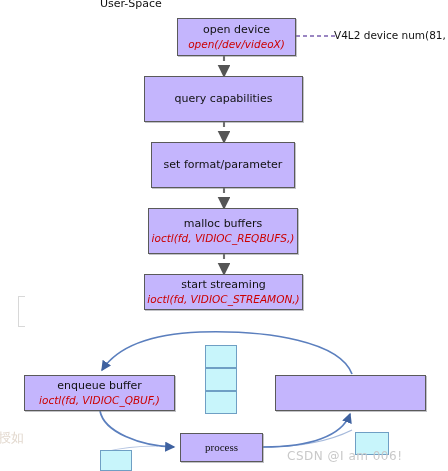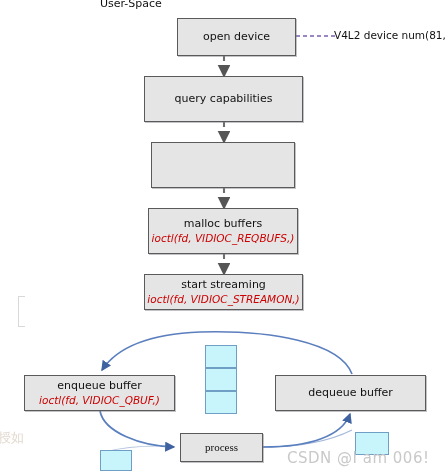--- a/index.html
+++ b/index.html
@@ -24,21 +24,21 @@
     position: absolute;
     left: 0; top: 0;
     width: 448px;
     height: 471px;
     pointer-events: none;
   }
   
   .fbox {
     position: absolute;
     box-sizing: border-box;
-    background: #e5e5e5;
+    background: #c4b5fd;
     border: 1px solid #5a5a5a;
     box-shadow: 1px 1px 0 rgba(120,120,130,0.45);
     display: flex;
     flex-direction: column;
     align-items: center;
     justify-content: center;
     text-align: center;
     line-height: 1.18;
   }
   .fbox .t1 {
@@ -78,21 +78,21 @@
   }
   .watermark-cn {
     position: absolute;
     font-size: 13px;
     color: #e3d9cf;
     white-space: nowrap;
     letter-spacing: 0px;
   }
   .watermark-csdn {
     position: absolute;
-    font-size: 15px;
+    font-size: 12px;
     color: #c9c9c9;
     white-space: nowrap;
     letter-spacing: 0.5px;
   }
   
   .gray-bracket {
     position: absolute;
     box-sizing: border-box;
     border: 1px solid #d8d8d8;
     border-right: none;
@@ -131,27 +131,29 @@
 
     <path d="M 263 447 C 300 447 330 441 352 430" stroke="#5b7fbe" stroke-width="1.3" fill="none" opacity="0.55"></path>
 
     <path d="M 104 452 C 120 448 140 446 158 446" stroke="#5b7fbe" stroke-width="1.2" fill="none" opacity="0.45"></path>
   </svg>
 
   <div class="plain-label" style="left:100px; top:-3px;">User-Space</div>
 
   <div class="fbox" style="left:177px; top:18px; width:119px; height:38px;">
     <span class="t1">open device</span>
+    <span class="t2">open(/dev/videoX)</span>
   </div>
 
   <div class="fbox" style="left:144px; top:76px; width:159px; height:46px;gap:28px;">
     <span class="t1">query capabilities</span>
   </div>
 
   <div class="fbox" style="left:151px; top:142px; width:144px; height:46px;">
+    <span class="t1">set format/parameter</span>
   </div>
 
   <div class="fbox" style="left:148px; top:208px; width:150px; height:46px;">
     <span class="t1">malloc buffers</span>
     <span class="t2">ioctl(fd, VIDIOC_REQBUFS,)</span>
   </div>
 
   <div class="fbox" style="left:144px; top:274px; width:159px; height:36px;">
     <span class="t1">start streaming</span>
     <span class="t2">ioctl(fd, VIDIOC_STREAMON,)</span>
@@ -160,21 +162,20 @@
   <div class="dev-label" style="left:334px; top:29px;">V4L2 device num(81, X)-</div>
 
   <div class="gray-bracket" style="left:18px; top:296px; width:7px; height:31px;"></div>
 
   <div class="fbox" style="left:24px; top:375px; width:151px; height:36px;">
     <span class="t1">enqueue buffer</span>
     <span class="t2">ioctl(fd, VIDIOC_QBUF,)</span>
   </div>
 
   <div class="fbox" style="left:275px; top:375px; width:151px; height:36px;">
-    <span class="t1">dequeue buffer</span>
   </div>
 
   <div class="fbox single" style="left:180px; top:433px; width:83px; height:29px;font-family:Liberation Serif, serif;">
     <span class="t1">process</span>
   </div>
 
   <div class="cyan" style="left:205px; top:345px; width:32px; height:23px;"></div>
   <div class="cyan" style="left:205px; top:368px; width:32px; height:23px;"></div>
   <div class="cyan" style="left:205px; top:391px; width:32px; height:23px;"></div>
 

